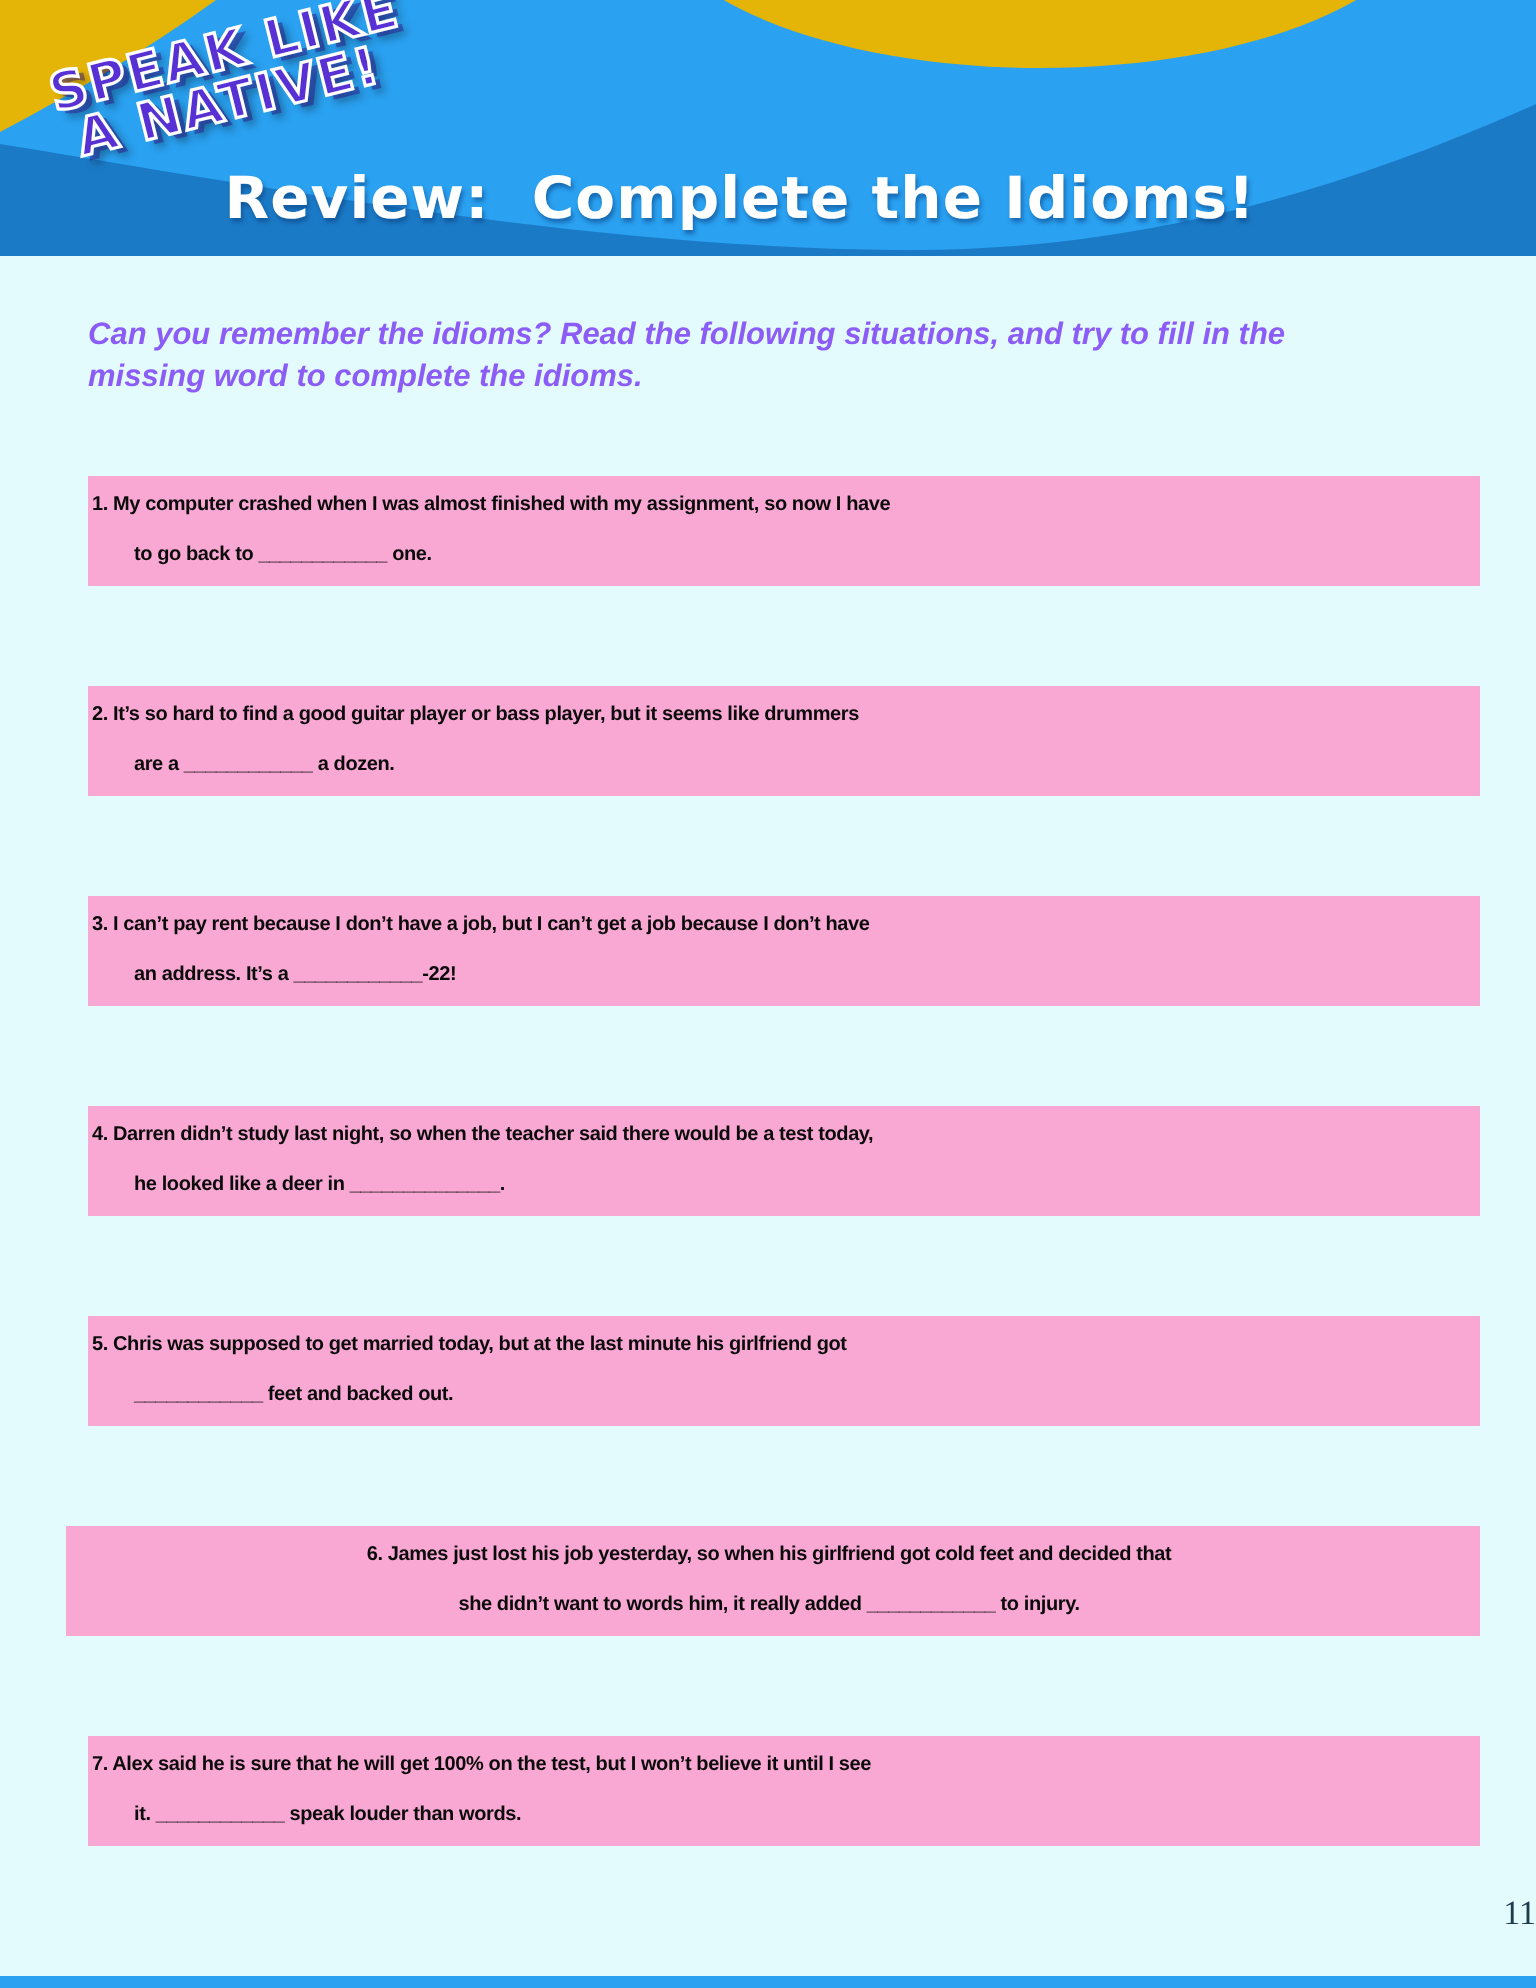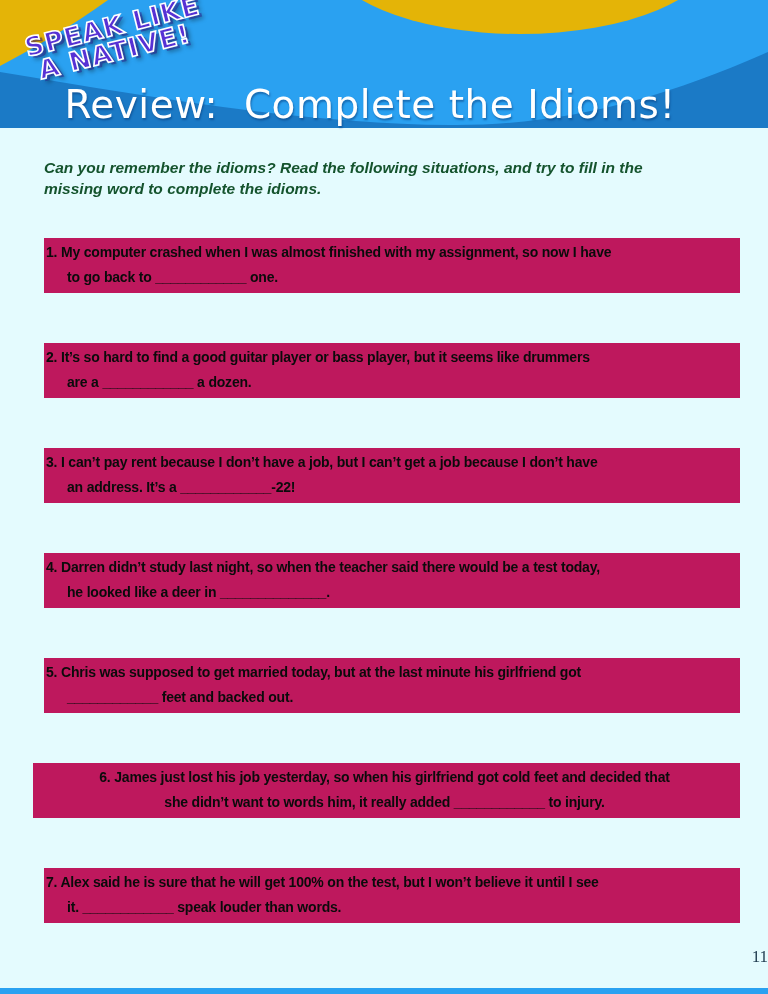--- a/index.html
+++ b/index.html
@@ -10,47 +10,47 @@
     overflow:hidden;
     font-family:"Liberation Sans",sans-serif;
   }
   
   .header{position:absolute;top:0;left:0;width:768px;height:128px;}
   .header svg{display:block;}
   .page-title{
     position:absolute;top:82px;left:0;width:740px;
     text-align:center;
     font-family:"DejaVu Sans","Liberation Sans",sans-serif;
-    font-weight:normal;font-size:39px;letter-spacing:.5px;
+    font-weight:bold;font-size:29px;letter-spacing:.5px;
     color:#ffffff;white-space:pre;
     text-shadow:1px 2px 2px rgba(9,62,125,.55);
   }
   .logo{
     position:absolute;top:14px;left:26px;
     transform:rotate(-14deg);
     text-align:center;
     font-family:"DejaVu Sans","Liberation Sans",sans-serif;
     font-weight:bold;line-height:.98;letter-spacing:1px;
     font-size:26px;color:#5731D4;
     -webkit-text-stroke:1.6px #ffffff;
     text-shadow:3px 3px 0 rgba(46,16,130,.45), 4px 5px 4px rgba(0,0,0,.35);
   }
   .logo .l2{margin-left:-8px;}
   
   .instructions{
     position:absolute;left:44px;top:157px;width:652px;
-    color:#14532d;font-weight:bold;font-style:italic;
+    color:#8b5cf6;font-weight:bold;font-style:italic;
     font-size:15.5px;line-height:21px;
   }
   .q{
     position:absolute;left:44px;width:696px;
     box-sizing:border-box;
-    background:#be185d;
+    background:#f9a8d4;
     padding:2px 6px 3px 2px;
-    color:#0b0b0b;font-weight:bold;font-size:14px;line-height:25px;
+    color:#0b0b0b;font-weight:bold;font-size:10px;line-height:25px;
     letter-spacing:-0.2px;
   }
   .q .line{padding-left:21px;white-space:nowrap;}
   .q .line.first{text-indent:-21px;}
   .q.flush{left:33px;width:707px;}
   .q.flush .line{padding-left:0;text-indent:0;text-align:center;}
   #q1{top:238px;} #q2{top:343px;} #q3{top:448px;} #q4{top:553px;}
   #q5{top:658px;} #q6{top:763px;} #q7{top:868px;}
   
   .page-number{

